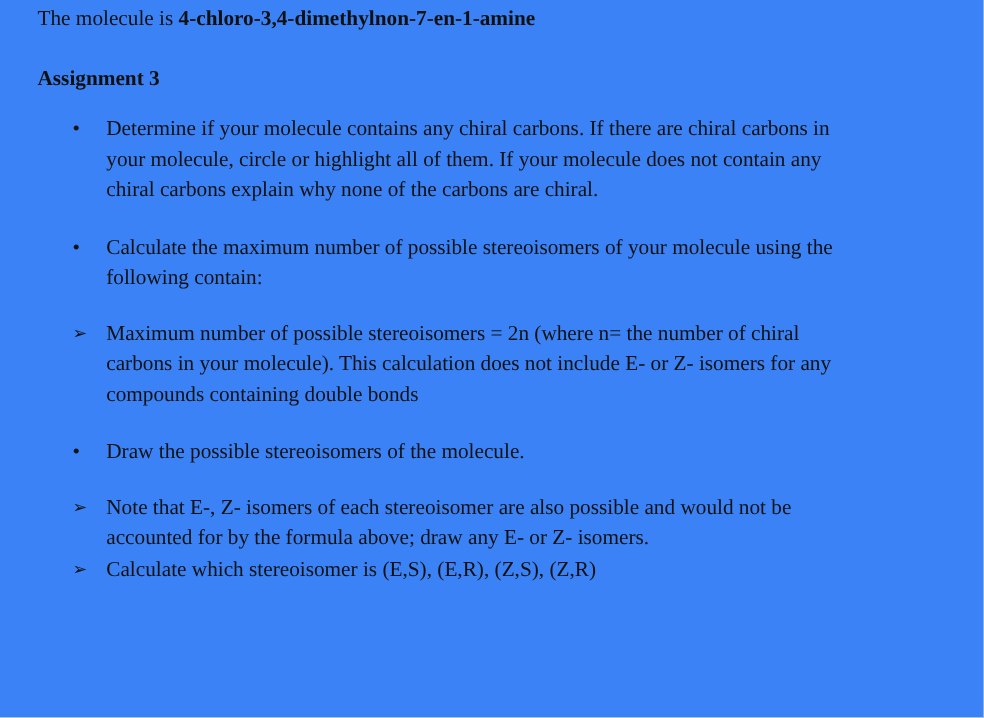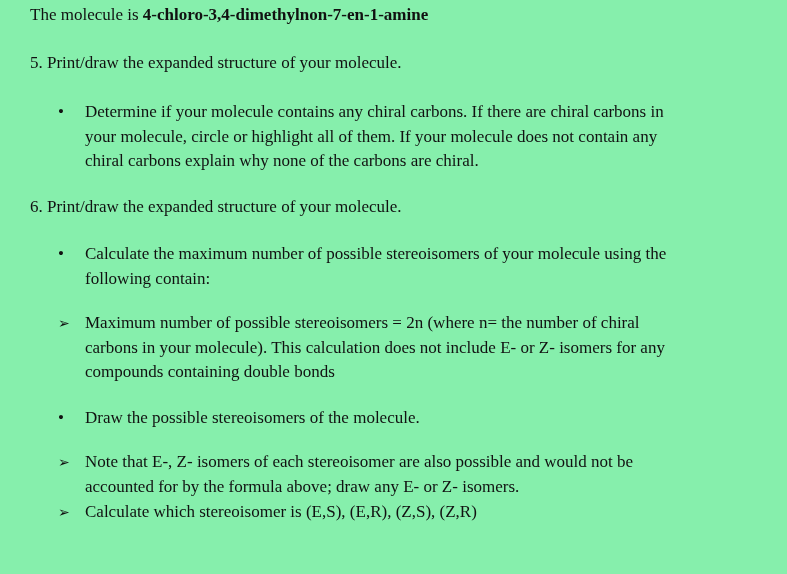--- a/index.html
+++ b/index.html
@@ -5,21 +5,21 @@
   html, body {
     margin: 0;
     padding: 0;
     background: #ffffff;
   }
   .page {
     position: relative;
     width: 787px;
     height: 574px;
     box-sizing: border-box;
-    background: #86efac;
+    background: #3b82f6;
     color: #111111;
     font-family: "Liberation Serif", "DejaVu Serif", serif;
     font-size: 17px;
     line-height: 24.5px;
     padding: 3px 4px 0 30px;
     overflow: hidden;
   }
   .blk {
     margin: 0 0 21px 0;
     white-space: pre-line;
@@ -56,31 +56,30 @@
     white-space: pre-line;
   }
 </style>
 </head>
 <body>
 
 <div class="page">
 
   <p class="blk mb23"><span>The molecule is </span><span class="bold">4-chloro-3,4-dimethylnon-7-en-1-amine</span></p>
 
+  <p class="blk heading mb16">Assignment 3</p>
 
-  <p class="blk mb25">5. Print/draw the expanded structure of your molecule.</p>
 
   <div class="li blk">
     <span class="marker bullet-glyph">•</span>
     <span class="li-text">Determine if your molecule contains any chiral carbons. If there are chiral carbons in
 your molecule, circle or highlight all of them. If your molecule does not contain any
 chiral carbons explain why none of the carbons are chiral.</span>
   </div>
 
-  <p class="blk mb23">6. Print/draw the expanded structure of your molecule.</p>
 
   <div class="li blk mb20">
     <span class="marker bullet-glyph">•</span>
     <span class="li-text">Calculate the maximum number of possible stereoisomers of your molecule using the
 following contain:</span>
   </div>
 
   <div class="li blk">
     <span class="marker arrow-glyph">➢</span>
     <span class="li-text">Maximum number of possible stereoisomers = 2n (where n= the number of chiral

